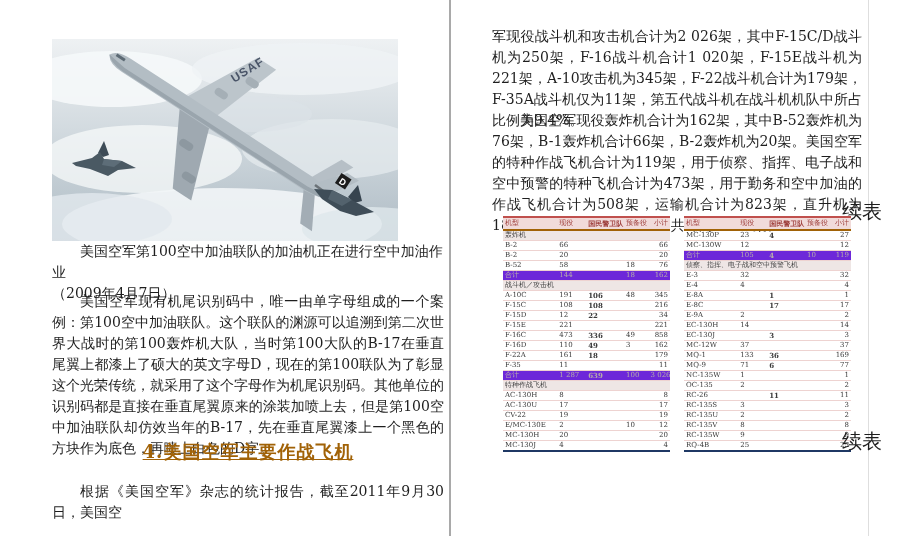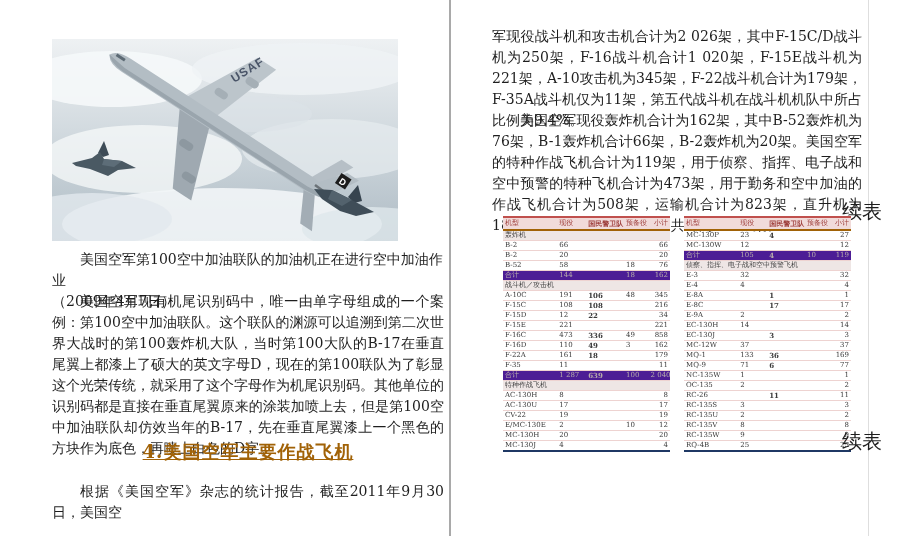--- a/index.html
+++ b/index.html
@@ -3,40 +3,40 @@
 <meta charset="utf-8">
 <style>
   html,body{margin:0;padding:0;background:#ffffff;}
   #app{position:relative;width:900px;height:536px;background:#ffffff;overflow:hidden;
        font-family:"DejaVu Serif","Liberation Serif",serif;color:#1e1e1e;}
   .pagesplit{position:absolute;top:0;left:449px;width:2px;height:536px;background:#a9a9a9;}
   .edgeline{position:absolute;top:0;left:868px;width:1px;height:536px;background:#dedede;}
 
   
   .photo{position:absolute;left:52px;top:39px;width:346px;height:202px;}
-  .caption{position:absolute;left:52px;top:249px;width:392px;font-size:14px;line-height:21px;text-indent:2em;}
+  .caption{position:absolute;left:52px;top:241px;width:392px;font-size:14px;line-height:21px;text-indent:2em;}
   .para{position:absolute;font-size:14px;line-height:21px;text-align:justify;text-indent:2em;}
   .p-left{left:52px;width:392px;}
   .p-right{left:492px;width:370px;}
   .para.noindent{text-indent:0;}
   .chapter{position:absolute;left:52px;top:440px;width:392px;text-align:center;}
   .chapter a{color:#a16207;font-weight:bold;font-size:18px;text-decoration:underline;letter-spacing:1px;}
 
   
   .contlabel{position:absolute;left:766px;width:116px;text-align:right;font-size:20px;color:#1e1e1e;}
 
   
   .tables{position:absolute;left:503px;top:216px;width:348px;display:flex;gap:14px;}
   table.mil{border-collapse:collapse;table-layout:fixed;width:167px;font-size:7px;
             border-top:2px solid #c0504d;border-bottom:2px solid #1f3864;}
   table.mil th,table.mil td{padding:0 2px;height:9px;line-height:9px;white-space:nowrap;overflow:hidden;font-weight:normal;}
   table.mil thead th{background:#f1dbda;color:#a0413e;border-bottom:2px solid #a16207;height:11px;line-height:11px;}
   table.mil tbody td{border-bottom:1px solid #eed3d1;color:#3a3a3a;}
   table.mil tr.section td{background:#eee6e5;color:#454545;margin-top:27px;}
-  table.mil tr.total td{color:#b7abab;background:#4c1d95;}
+  table.mil tr.total td{color:#b7abab;background:#6d28d9;}
   table.mil .c0{text-align:left;width:34%;}
   table.mil .c1{text-align:left;width:17%;}
   table.mil .c2{text-align:left;width:23%;font-weight:bold;}
   table.mil .c3{text-align:left;width:14%;}
   table.mil .c4{text-align:right;width:12%;}
 </style>
 </head>
 <body>
 
 <div id="app">
@@ -223,21 +223,21 @@
             <td class="c1">11</td>
             <td class="c2"></td>
             <td class="c3"></td>
             <td class="c4">11</td>
           </tr>
           <tr class="total">
             <td class="c0">合计</td>
             <td class="c1">1 287</td>
             <td class="c2">639</td>
             <td class="c3">100</td>
-            <td class="c4">2 040</td>
+            <td class="c4">3 026</td>
           </tr>
           <tr class="section">
             <td colspan="5">特种作战飞机</td>
           </tr>
           <tr class="data">
             <td class="c0">AC-130H</td>
             <td class="c1">8</td>
             <td class="c2"></td>
             <td class="c3"></td>
             <td class="c4">8</td>

